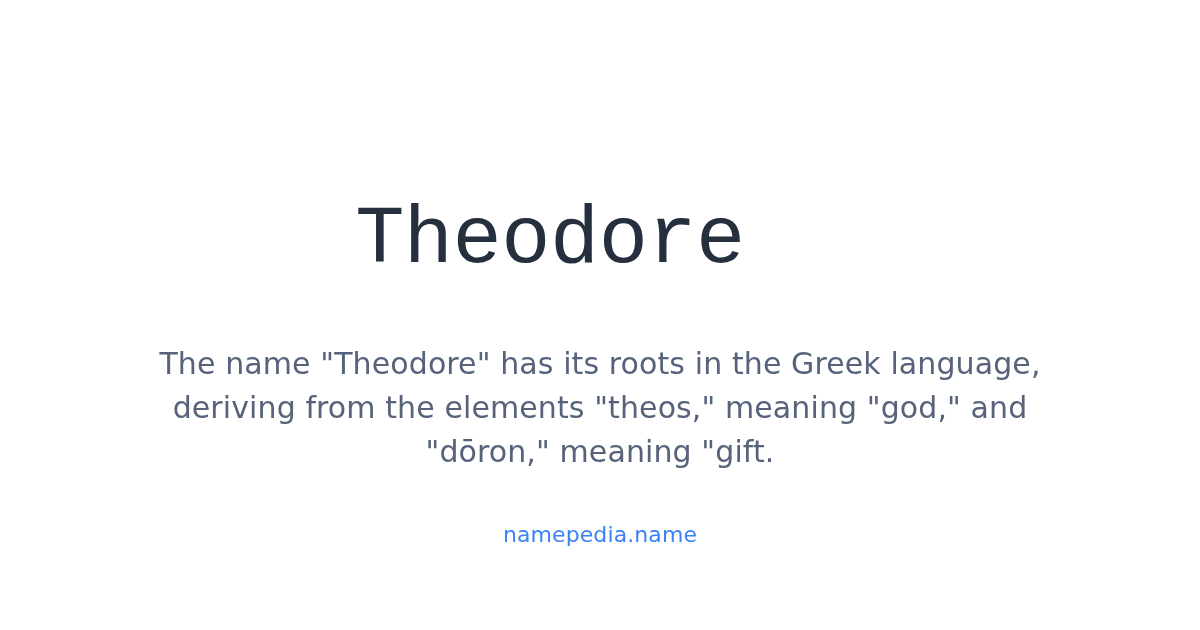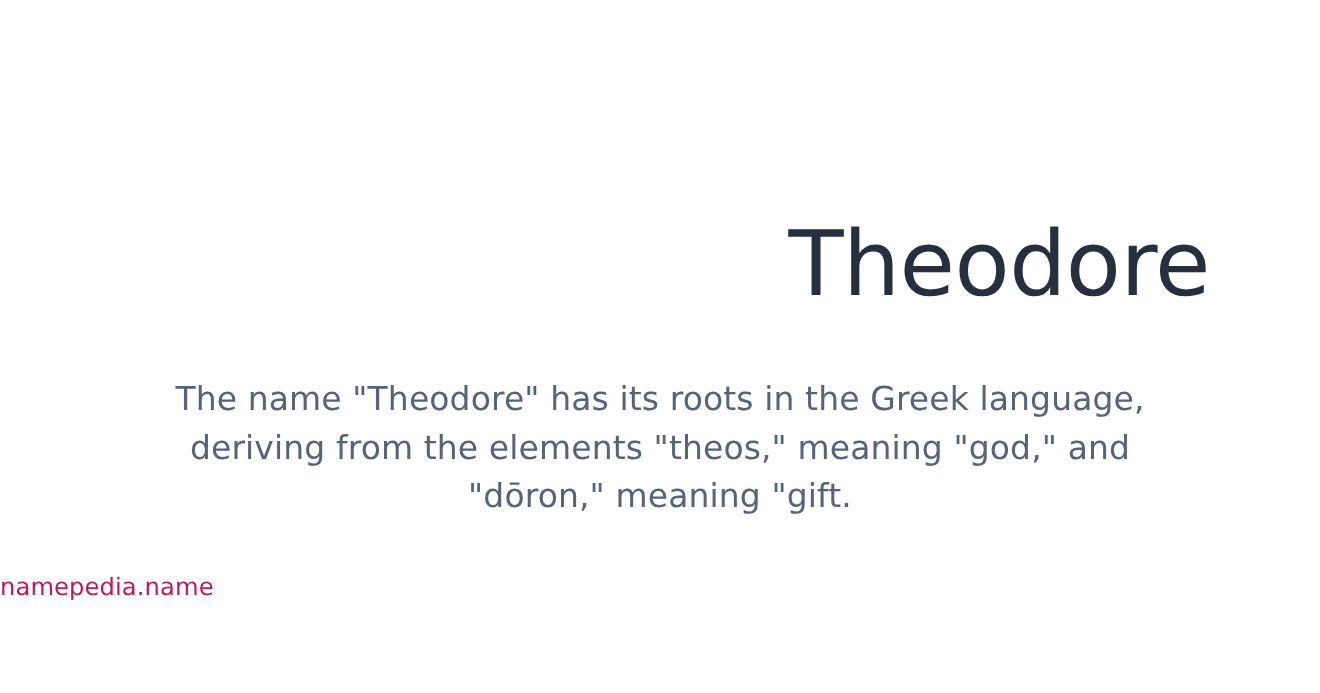--- a/index.html
+++ b/index.html
@@ -27,27 +27,28 @@
     position: relative;
   }
 
   .title {
     margin: 0;
     padding: 0;
     position: absolute;
     top: 193px;
     left: 0;
     width: 1100px;
-    text-align: right;
+    text-align: center;
     font-size: 82px;
     line-height: 96px;
     font-weight: 400;
     letter-spacing: -0.5px;
     color: #252f3e;
     white-space: nowrap;
+    font-family: Liberation Mono, monospace;
   }
 
   .description {
     position: absolute;
     top: 312px;
     left: 50%;
     transform: translateX(-50%);
     width: 884px;
     text-align: center;
     font-size: 30px;
@@ -55,25 +56,25 @@
     font-weight: 400;
     color: #56637a;
     letter-spacing: 0.1px;
   }
 
   .footer-link {
     position: absolute;
     top: 521px;
     left: 0;
     width: 1200px;
-    text-align: left;
+    text-align: center;
     font-size: 22px;
     line-height: 28px;
     font-weight: 400;
-    color: #be185d;
+    color: #3b82f6;
     text-decoration: none;
     letter-spacing: 0.1px;
   }
 </style>
 </head>
 <body>
 
 <div class="card">
 
   <h1 class="title">Theodore</h1>

